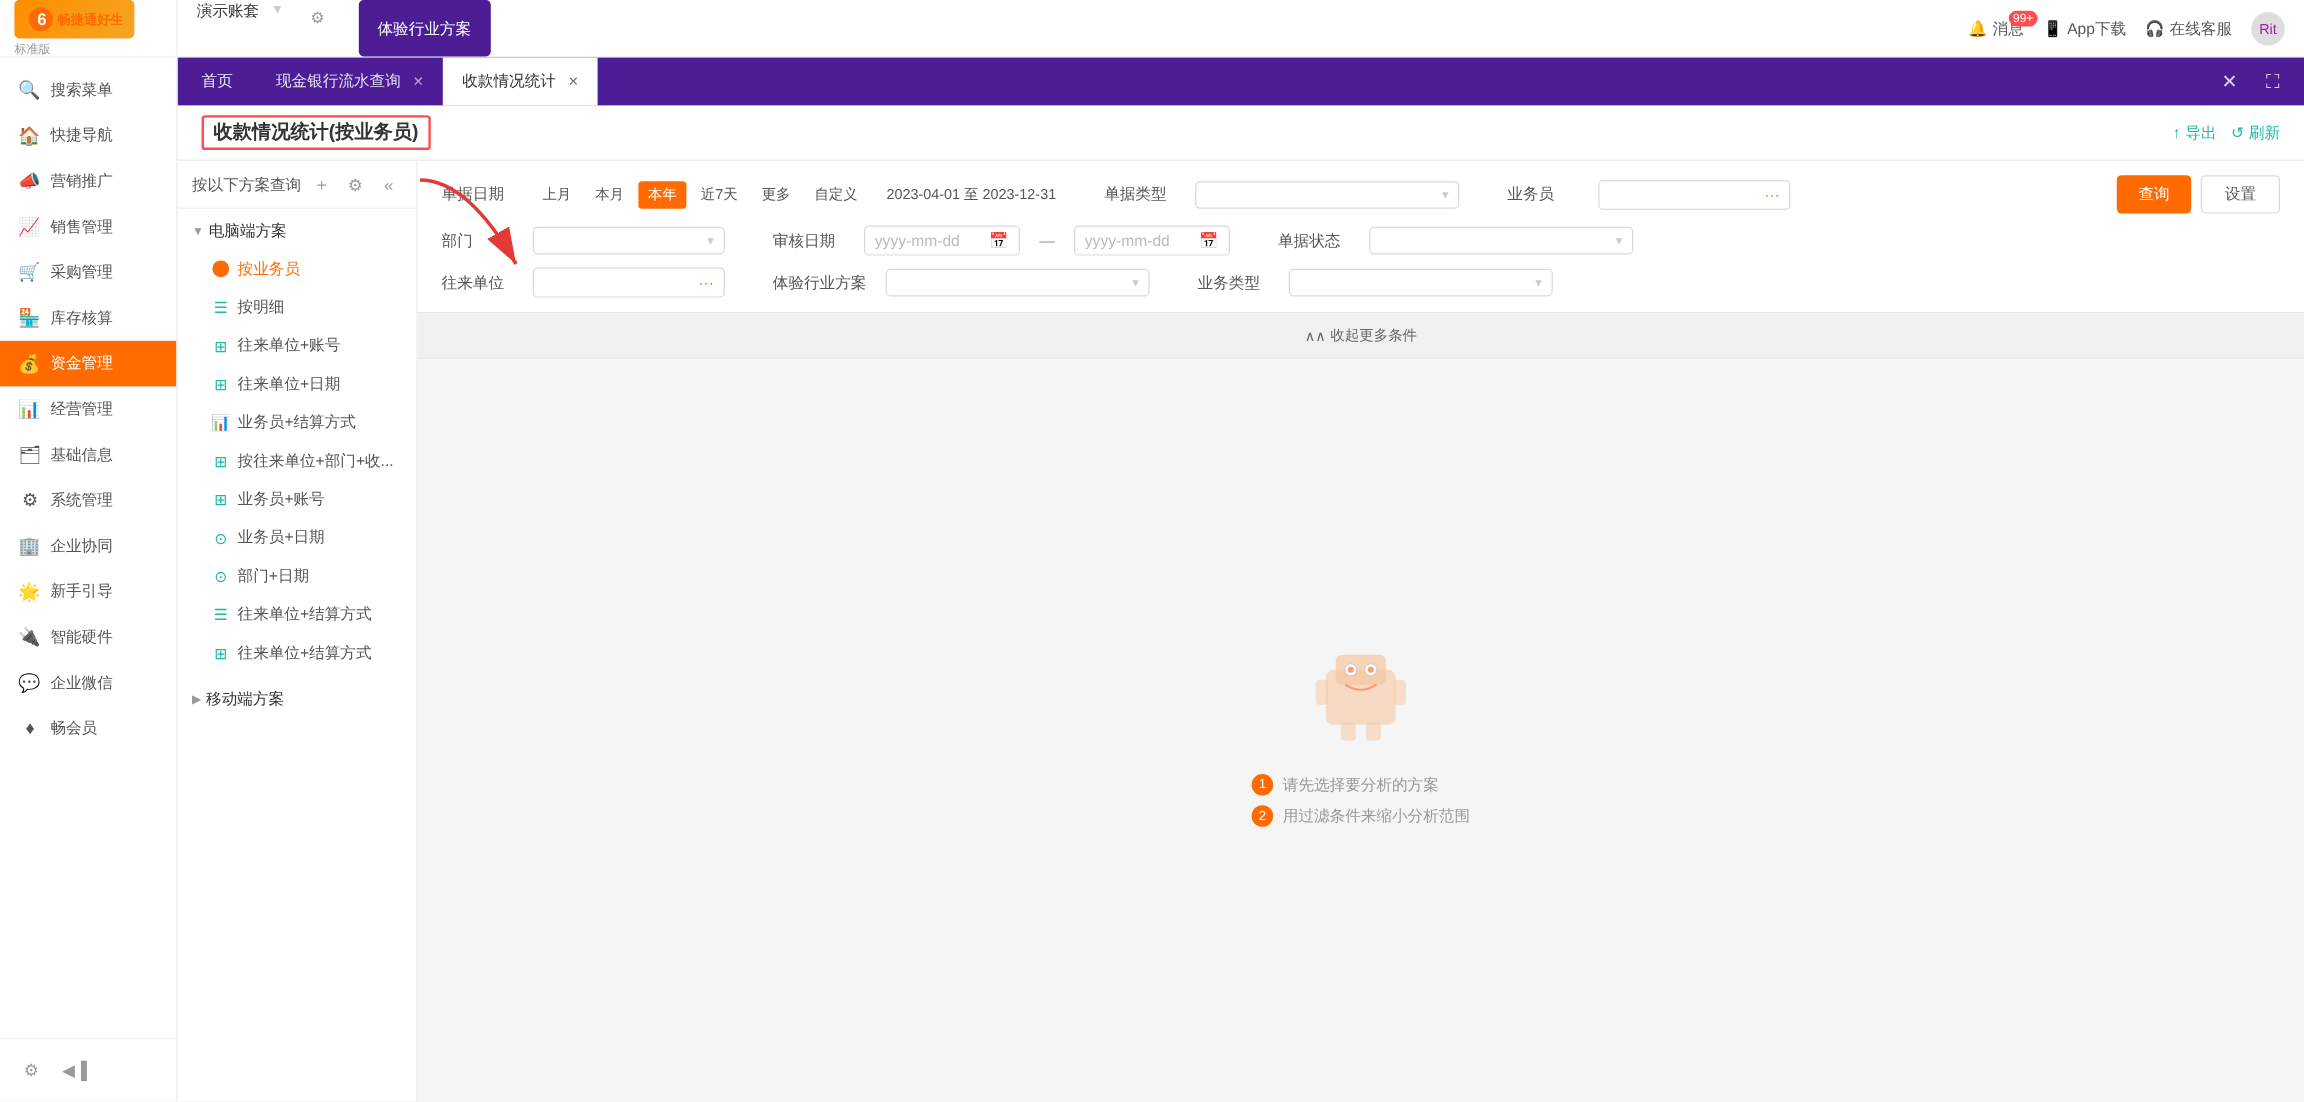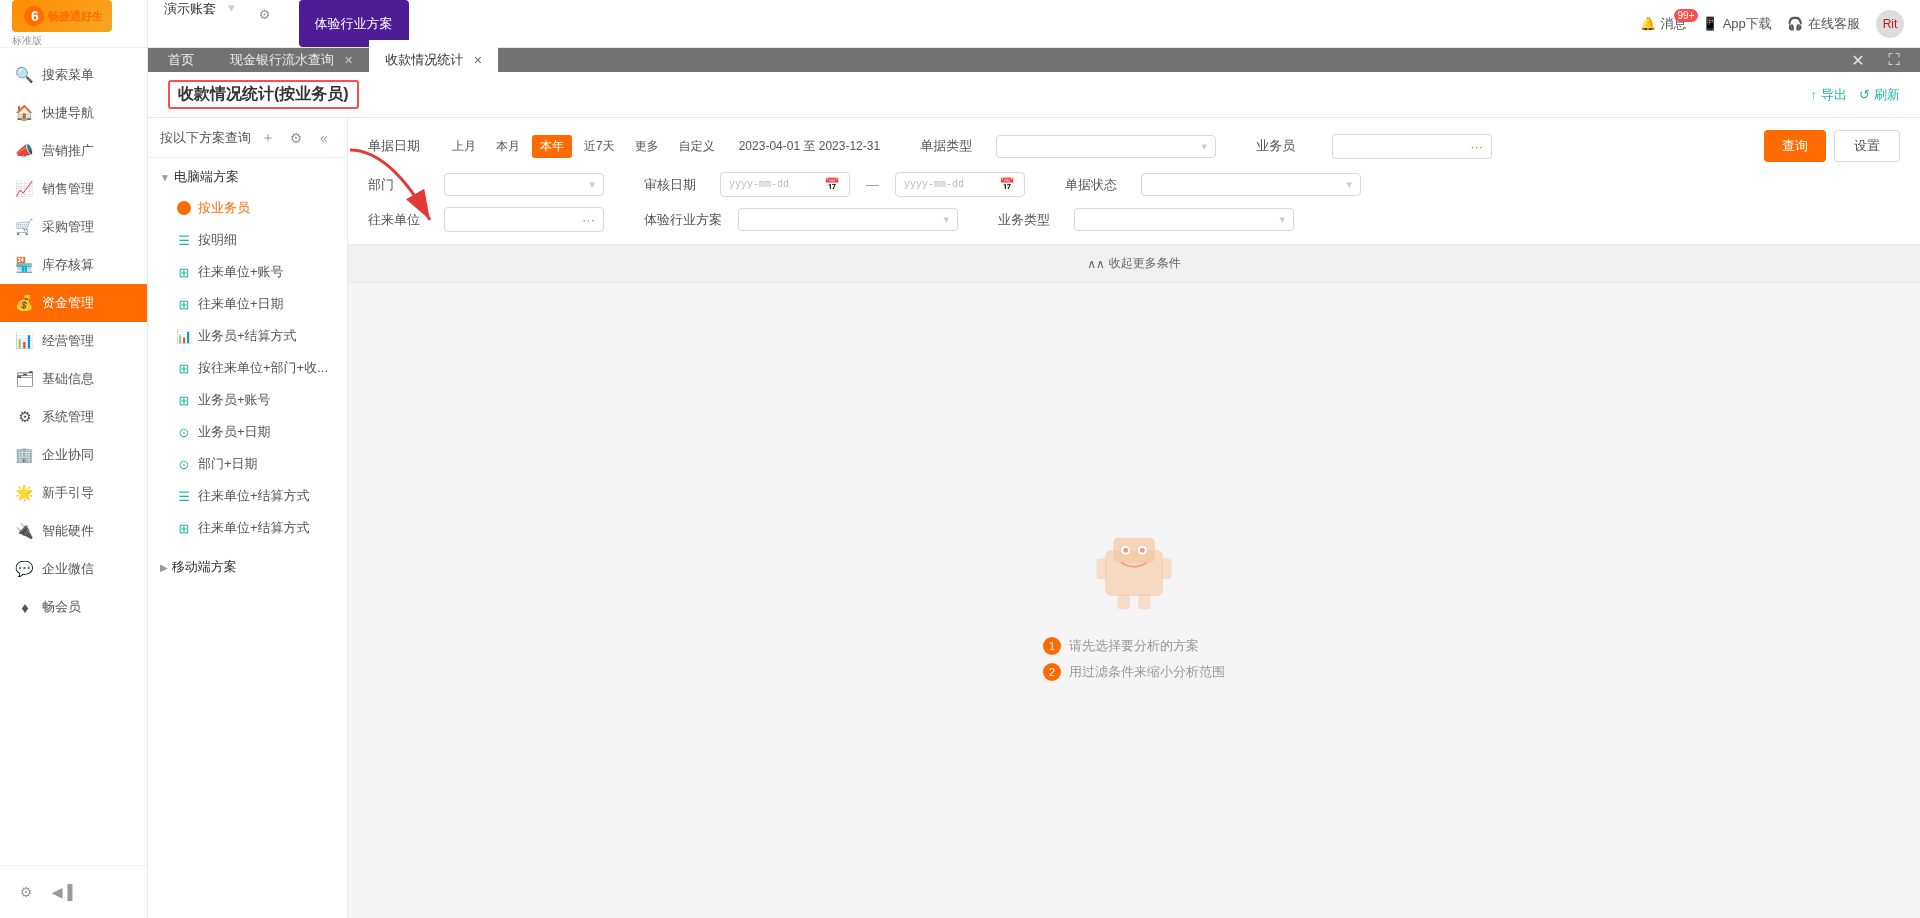--- a/index.html
+++ b/index.html
@@ -26,21 +26,21 @@
     .topbar-settings { width: 28px; height: 28px; display: flex; align-items: center; justify-content: center; cursor: pointer; color: #999; margin-left: 4px; }
     .topbar-trial-btn { background: #4c1d95; color: white; border: none; padding: 6px 16px; border-radius: 4px; cursor: pointer; font-size: 13px; margin-left: 8px; }
     .topbar-right { margin-left: auto; display: flex; align-items: center; gap: 16px; }
     .topbar-msg { display: flex; align-items: center; gap: 4px; color: #555; cursor: pointer; position: relative; }
     .badge { background: #ff4d4f; color: white; font-size: 10px; padding: 1px 4px; border-radius: 8px; position: absolute; top: -6px; right: -12px; }
     .topbar-app { display: flex; align-items: center; gap: 4px; color: #555; cursor: pointer; }
     .topbar-service { display: flex; align-items: center; gap: 4px; color: #555; cursor: pointer; }
     .topbar-avatar { width: 28px; height: 28px; background: #ddd; border-radius: 50%; }
 
     
-    .tabbar { height: 24px; background: #737373; display: flex; align-items: center; padding: 0 0 0 0; }
+    .tabbar { height: 40px; background: #4c1d95; display: flex; align-items: center; padding: 0 0 0 0; }
     .tab-item { height: 40px; display: flex; align-items: center; padding: 0 16px; cursor: pointer; color: rgba(255,255,255,0.85); font-size: 13px; gap: 6px; position: relative; }
     .tab-item.home { color: rgba(255,255,255,0.9); padding: 0 20px; }
     .tab-item.active { background: #fff; color: #333; }
     .tab-close { font-size: 11px; color: inherit; margin-left: 4px; cursor: pointer; opacity: 0.7; }
     .tabbar-right { margin-left: auto; display: flex; align-items: center; gap: 8px; padding-right: 12px; }
     .tabbar-icon-btn { color: rgba(255,255,255,0.8); cursor: pointer; font-size: 16px; width: 28px; height: 28px; display: flex; align-items: center; justify-content: center; }
 
     
     .page-header { height: 46px; background: #fff; border-bottom: 1px solid #e8e8e8; display: flex; align-items: center; padding: 0 20px; }
     .page-title { font-size: 16px; font-weight: bold; color: #333; border: 2px solid #ff4d4f; padding: 2px 8px; border-radius: 3px; }
@@ -75,21 +75,21 @@
     .date-tabs { display: flex; align-items: center; gap: 4px; }
     .date-tab { padding: 3px 8px; cursor: pointer; color: #555; font-size: 12px; border-radius: 3px; }
     .date-tab.active { background: #ff6b00; color: white; border-radius: 3px; }
     .date-range { display: flex; align-items: center; gap: 4px; font-size: 12px; color: #555; }
     .filter-dropdown { display: flex; align-items: center; border: 1px solid #d9d9d9; border-radius: 4px; padding: 4px 8px; min-width: 160px; cursor: pointer; background: white; }
     .filter-dropdown .label { flex: 1; color: #bbb; font-size: 13px; }
     .filter-dropdown .arrow { color: #ccc; font-size: 11px; }
     .filter-dropdown-lg { min-width: 220px; }
     .filter-more { color: #ff6b00; cursor: pointer; font-size: 13px; }
     .filter-input-date { display: flex; align-items: center; border: 1px solid #d9d9d9; border-radius: 4px; padding: 4px 8px; min-width: 130px; cursor: pointer; background: white; gap: 4px; }
-    .filter-input-date .placeholder { color: #bbb; font-size: 10px; flex: 1; font-family: Liberation Mono, monospace; }
+    .filter-input-date .placeholder { color: #bbb; font-size: 13px; flex: 1; }
     .filter-input-date .cal-icon { color: #bbb; font-size: 13px; }
     .filter-dash { color: #999; }
     .right-filter-actions { margin-left: auto; display: flex; gap: 8px; }
     .query-btn { background: #ff6b00; color: white; border: none; padding: 6px 18px; border-radius: 4px; cursor: pointer; font-size: 13px; }
     .settings-btn { background: white; color: #555; border: 1px solid #d9d9d9; padding: 6px 19px; border-radius: 4px; cursor: pointer; font-size: 13px; }
 
     
     .collapse-bar { display: flex; justify-content: center; align-items: center; padding: 10px; background: #f0f0f0; cursor: pointer; color: #666; font-size: 12px; gap: 4px; border-bottom: 1px solid #e8e8e8; }
 
     
@@ -201,21 +201,21 @@
         <span class="badge">99+</span>
       </div>
       <div class="topbar-app">
         <span>📱</span>
         <span>App下载</span>
       </div>
       <div class="topbar-service">
         <span>🎧</span>
         <span>在线客服</span>
       </div>
-      <div class="topbar-avatar" style="display:flex;align-items:center;justify-content:center;font-size:12px;color:#b91c1c;">
+      <div class="topbar-avatar" style="display:flex;align-items:center;justify-content:center;font-size:12px;color:#a21caf;">
         <span>Rit</span>
       </div>
     </div>
   </div>
 
   <div class="tabbar">
     <div class="tab-item home">
       <span>首页</span>
     </div>
     <div class="tab-item">

